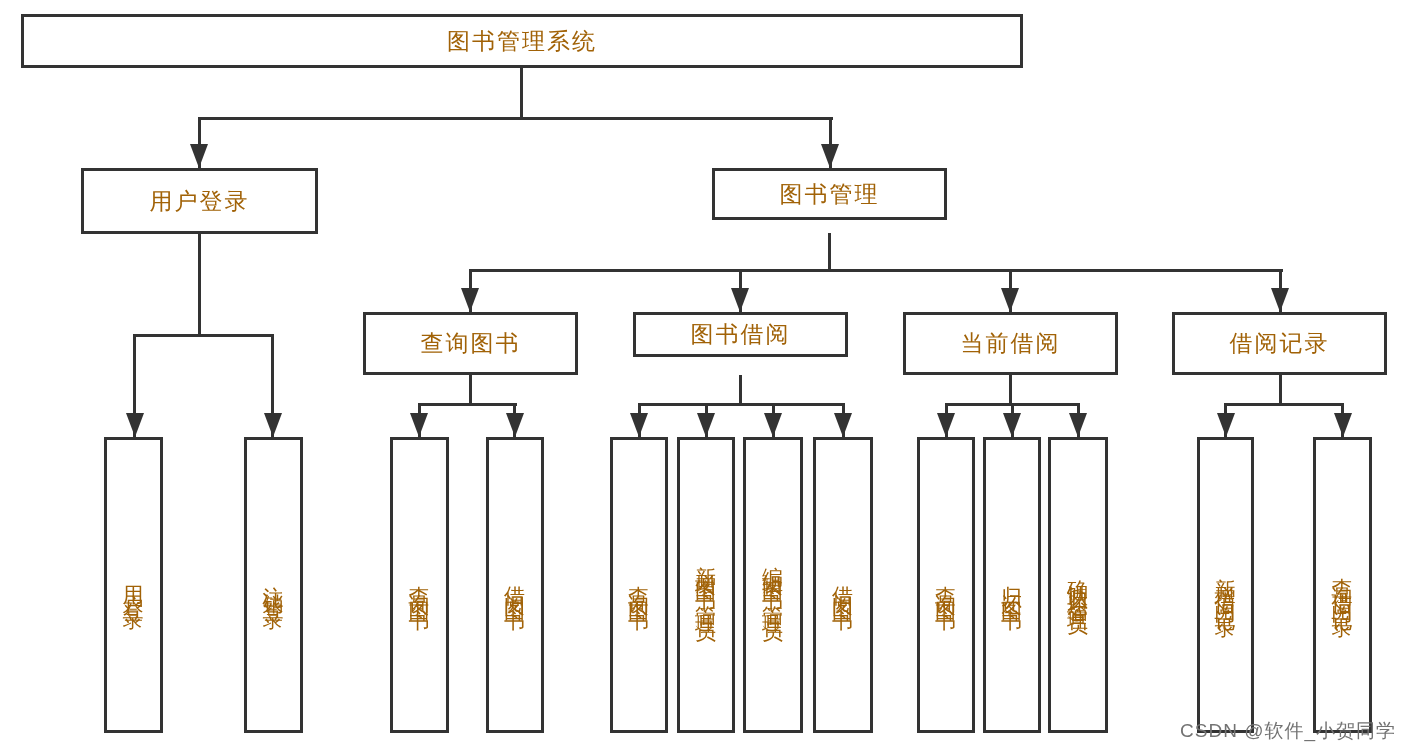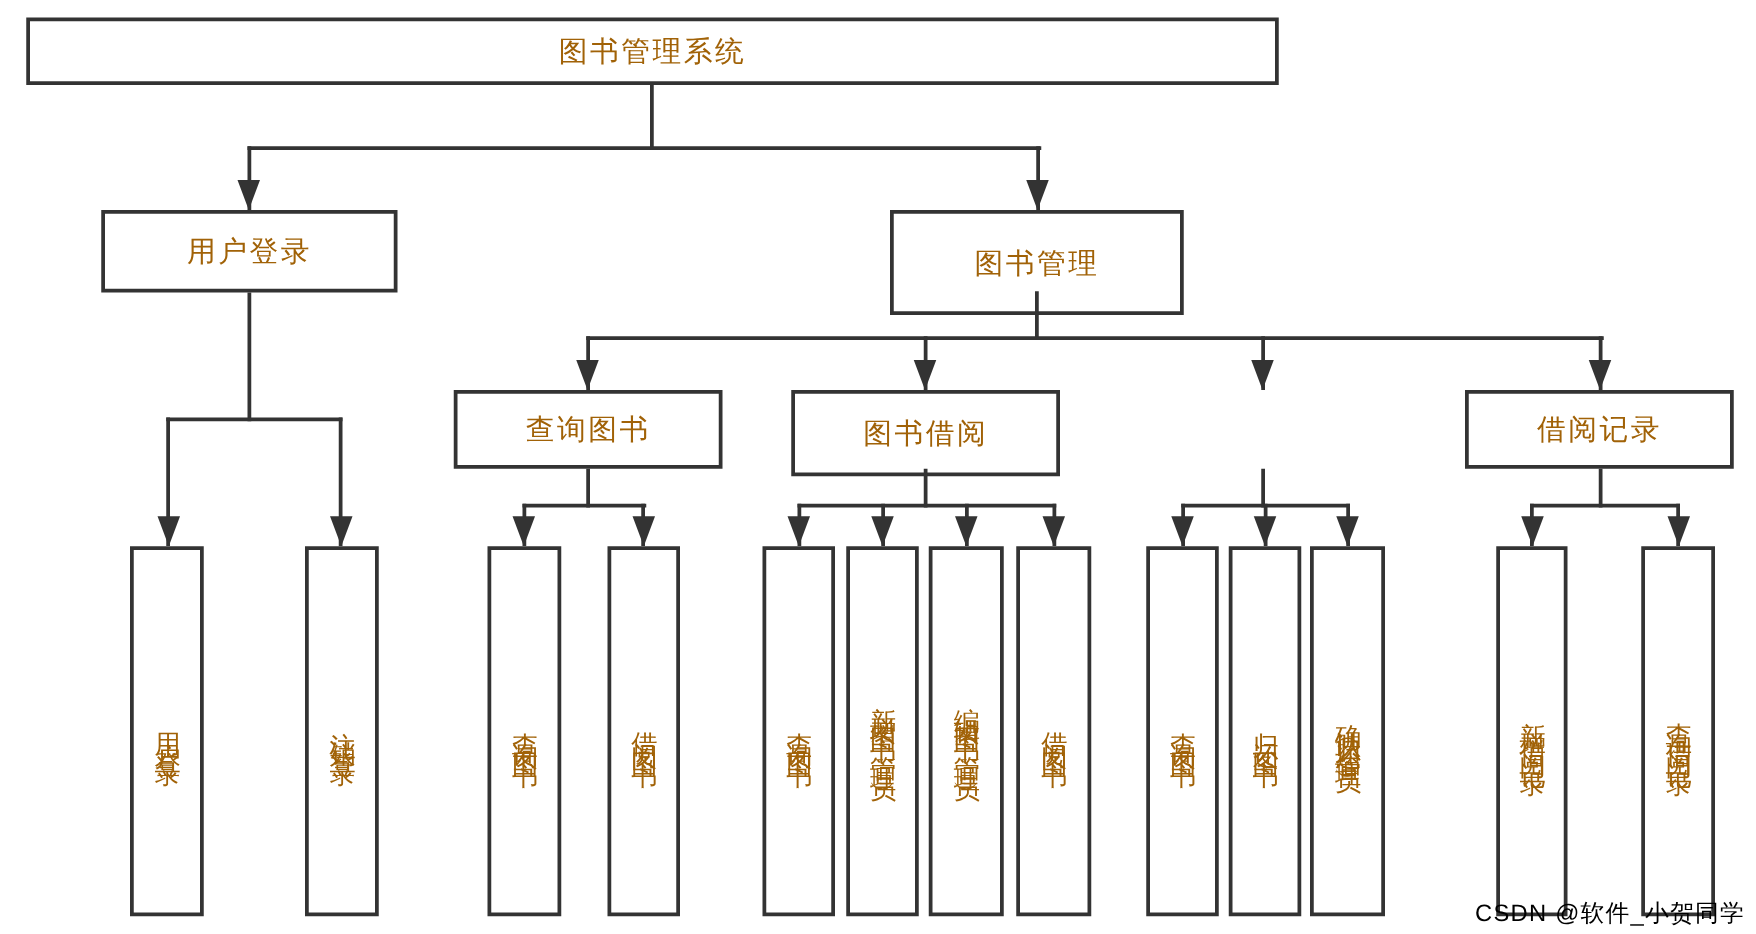--- a/index.html
+++ b/index.html
@@ -37,21 +37,21 @@
     border-left: 9px solid transparent;
     border-right: 9px solid transparent;
     border-top: 24px solid #333333;
   }
   .watermark {
     position: absolute;
     top: 718px;
     right: 9px;
     font-size: 19px;
     letter-spacing: 1px;
-    color: #000000;
+    color: #737373;
     white-space: nowrap;
     z-index: 5;
   }
 </style>
 </head>
 <body>
 
 <div class="stage">
 
   <div class="box" style="left:21px; top:14px; width:1002px; height:54px;">
@@ -61,21 +61,21 @@
   <div class="ln" style="left:520px; top:68px; width:3px; height:52px;"></div>
   <div class="ln" style="left:198px; top:117px; width:635px; height:3px;"></div>
   <div class="ln" style="left:198px; top:117px; width:3px; height:51px;"></div>
   <div class="ln" style="left:829px; top:117px; width:3px; height:51px;"></div>
   <div class="arrow" style="left:190px; top:144px;"></div>
   <div class="arrow" style="left:821px; top:144px;"></div>
 
   <div class="box" style="left:81px; top:168px; width:237px; height:66px;">
     <span class="hlabel">用户登录</span>
   </div>
-  <div class="box" style="left:712px; top:168px; width:235px; height:84px;">
+  <div class="box" style="left:712px; top:168px; width:235px; height:52px;">
     <span class="hlabel">图书管理</span>
   </div>
 
   <div class="ln" style="left:198px; top:234px; width:3px; height:103px;"></div>
   <div class="ln" style="left:133px; top:334px; width:141px; height:3px;"></div>
   <div class="ln" style="left:133px; top:334px; width:3px; height:103px;"></div>
   <div class="ln" style="left:271px; top:334px; width:3px; height:103px;"></div>
   <div class="arrow" style="left:126px; top:413px;"></div>
   <div class="arrow" style="left:264px; top:413px;"></div>
 
@@ -86,22 +86,25 @@
   <div class="ln" style="left:1009px; top:269px; width:3px; height:43px;"></div>
   <div class="ln" style="left:1279px; top:269px; width:3px; height:43px;"></div>
   <div class="arrow" style="left:461px; top:288px;"></div>
   <div class="arrow" style="left:731px; top:288px;"></div>
   <div class="arrow" style="left:1001px; top:288px;"></div>
   <div class="arrow" style="left:1271px; top:288px;"></div>
 
   <div class="box" style="left:363px; top:312px; width:215px; height:63px;">
     <span class="hlabel">查询图书</span>
   </div>
-  <div class="box" style="left:633px; top:312px; width:215px; height:69px;">
+  <div class="box" style="left:633px; top:312px; width:215px; height:45px;">
     <span class="hlabel">图书借阅</span>
+  </div>
+  <div class="box" style="left:903px; top:312px; width:215px; height:63px;">
+    <span class="hlabel">当前借阅</span>
   </div>
   <div class="box" style="left:1172px; top:312px; width:215px; height:63px;">
     <span class="hlabel">借阅记录</span>
   </div>
 
   <div class="ln" style="left:469px; top:375px; width:3px; height:31px;"></div>
   <div class="ln" style="left:418px; top:403px; width:99px; height:3px;"></div>
   <div class="ln" style="left:418px; top:403px; width:3px; height:34px;"></div>
   <div class="ln" style="left:513px; top:403px; width:3px; height:34px;"></div>
   <div class="arrow" style="left:410px; top:413px;"></div>

